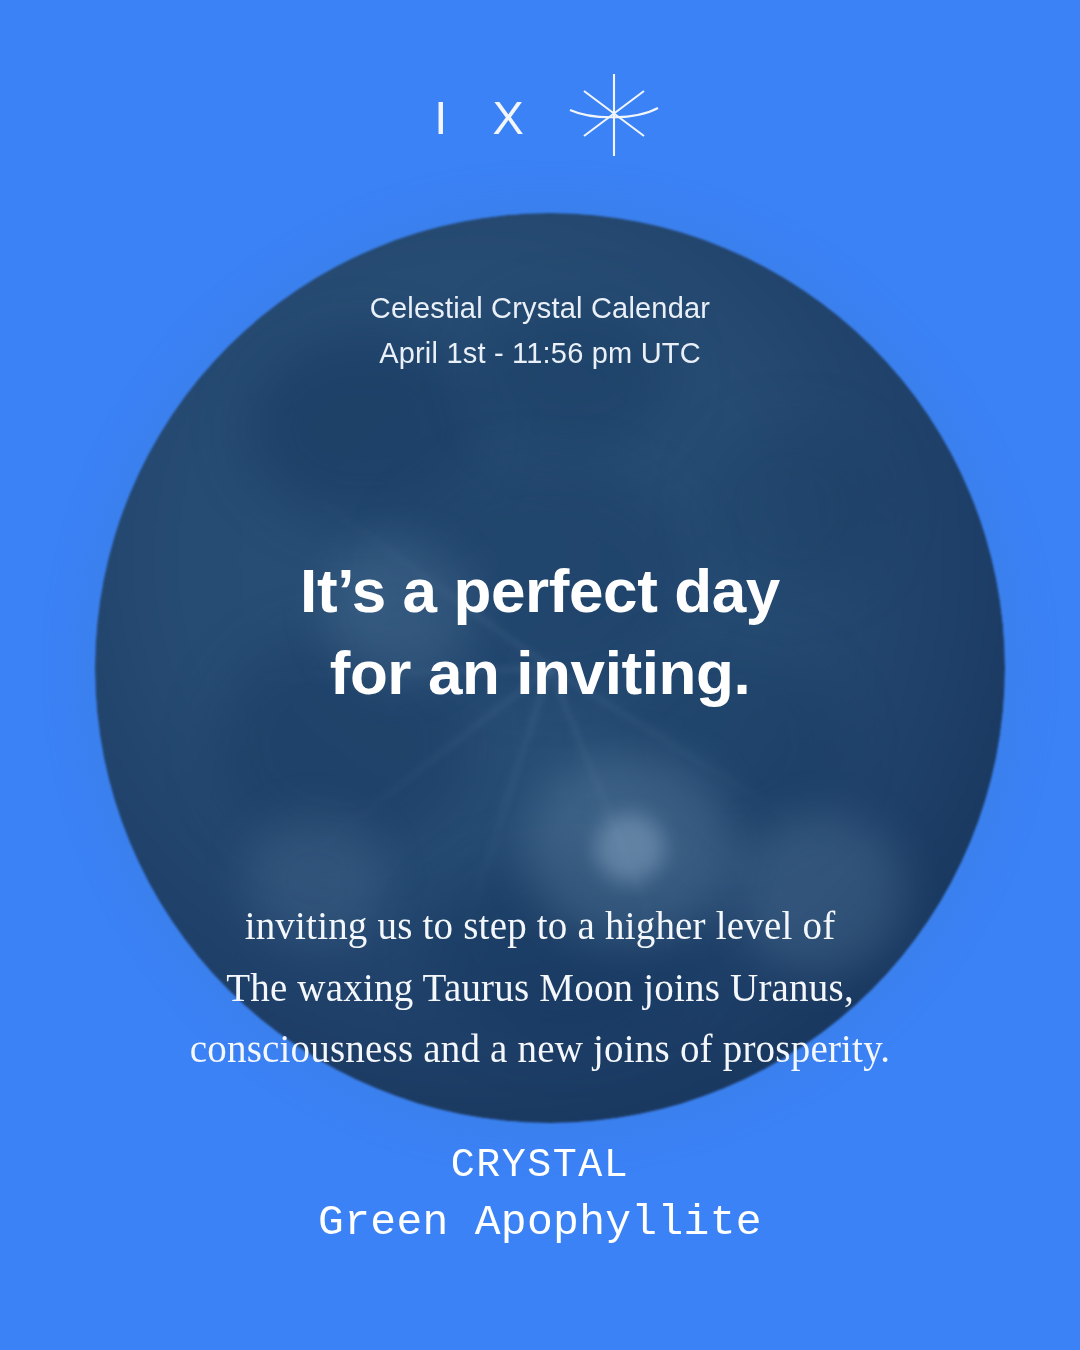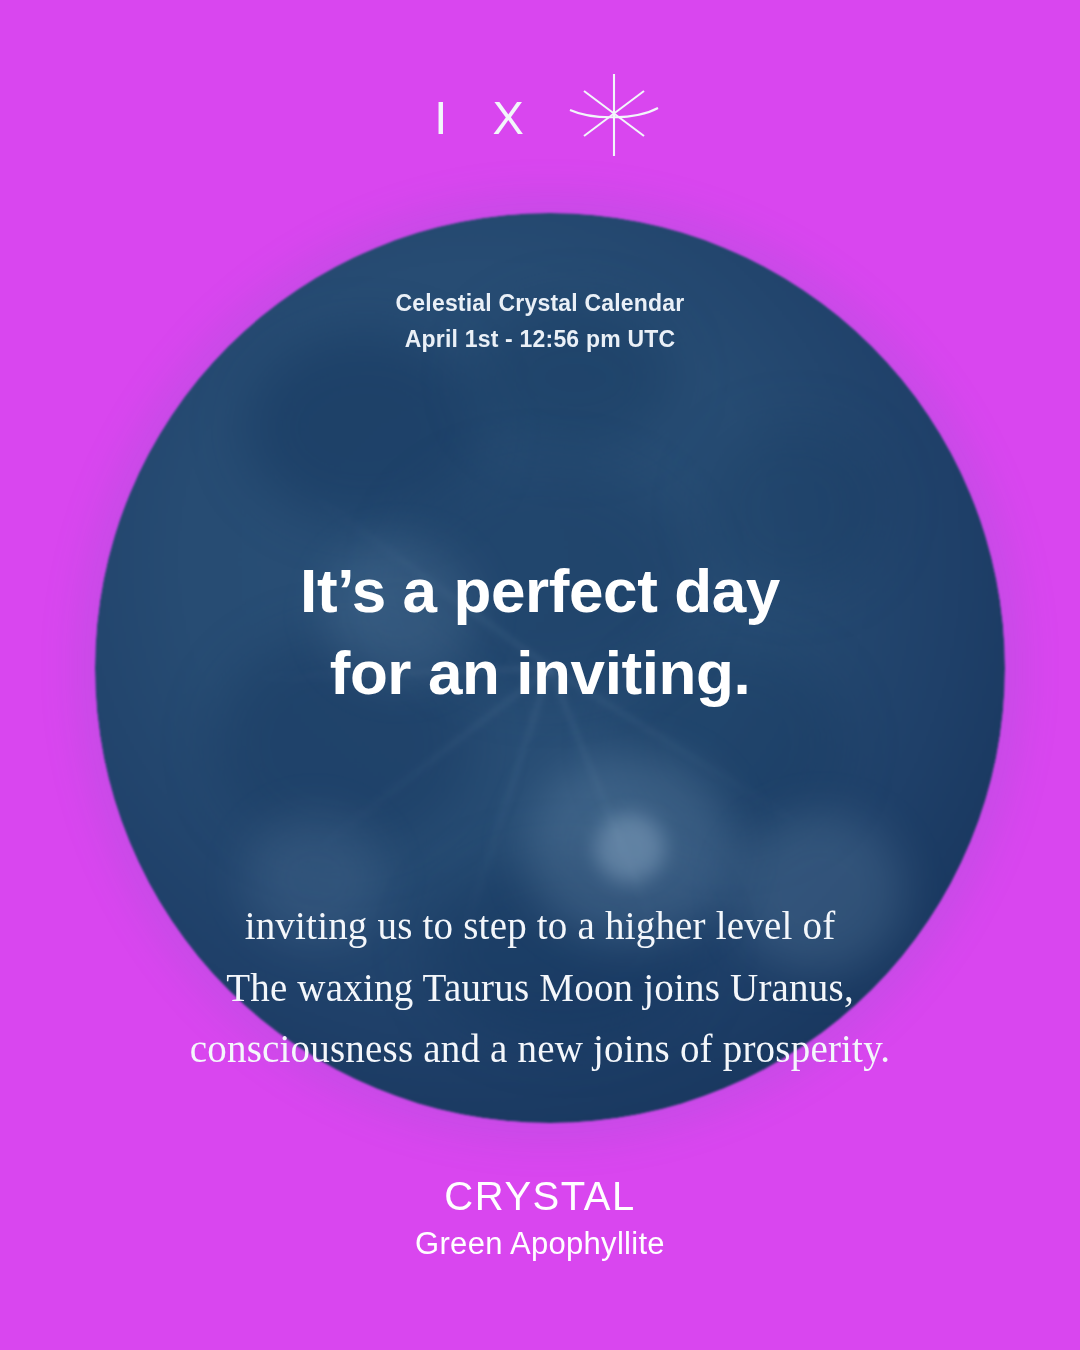--- a/index.html
+++ b/index.html
@@ -5,21 +5,21 @@
   html, body {
     margin: 0;
     padding: 0;
     background: #0d2c52;
   }
   #poster {
     position: relative;
     width: 1080px;
     height: 1350px;
     overflow: hidden;
-    background: #d946ef;
+    background: #3b82f6;
     font-family: "Liberation Sans", sans-serif;
     -webkit-font-smoothing: antialiased;
   }
 
   
   .moon-wrap {
     position: absolute;
     left: 95px;
     top: 213px;
     width: 910px;
@@ -109,22 +109,22 @@
   .logo-star { display: block; }
 
   
   .header {
     position: absolute;
     top: 286px;
     left: 0;
     right: 0;
   }
   .header-line {
-    font-size: 23px;
-    font-weight: 700;
+    font-size: 29px;
+    font-weight: 400;
     letter-spacing: 0.2px;
     color: #eaf0f7;
     line-height: 1.55;
   }
 
   
   .headline {
     position: absolute;
     top: 550px;
     left: 0;
@@ -145,33 +145,33 @@
     font-family: "Liberation Serif", "DejaVu Serif", serif;
     font-size: 39px;
     line-height: 1.58;
     color: #f4f7fb;
     letter-spacing: 0.2px;
   }
 
   
   .crystal {
     position: absolute;
-    top: 1170px;
-    left: 0;
-    right: 0;
-    font-family: Liberation Sans, sans-serif;
+    top: 1140px;
+    left: 0;
+    right: 0;
+    font-family: Liberation Mono, monospace;
     color: #ffffff;
   }
   .crystal-label {
     font-size: 40px;
     letter-spacing: 1.5px;
     line-height: 1.3;
   }
   .crystal-name {
-    font-size: 31px;
+    font-size: 43px;
     line-height: 1.45;
     letter-spacing: 0.3px;
   }
 </style>
 </head>
 <body>
 
 <div id="poster">
 
   <div class="moon-soft"></div>
@@ -211,21 +211,21 @@
           <line x1="48" y1="2" x2="48" y2="84" stroke="#f2f6fa" stroke-width="2.1"></line>
           <line x1="18" y1="19" x2="78" y2="64" stroke="#f2f6fa" stroke-width="2.1"></line>
           <line x1="78" y1="19" x2="18" y2="64" stroke="#f2f6fa" stroke-width="2.1"></line>
           <path d="M4 38 C 26 48, 70 48, 92 36" stroke="#f2f6fa" stroke-width="2.1" fill="none"></path>
         </svg>
       </span>
     </div>
 
     <div class="header">
       <div class="header-line">Celestial Crystal Calendar</div>
-      <div class="header-line">April 1st - 12:56 pm UTC</div>
+      <div class="header-line">April 1st - 11:56 pm UTC</div>
     </div>
 
     <div class="headline">
       <div>It’s a perfect day</div>
       <div>for an inviting.</div>
     </div>
 
     <div class="body-copy">
       <div>inviting us to step to a higher level of</div>
       <div>The waxing Taurus Moon joins Uranus,</div>

